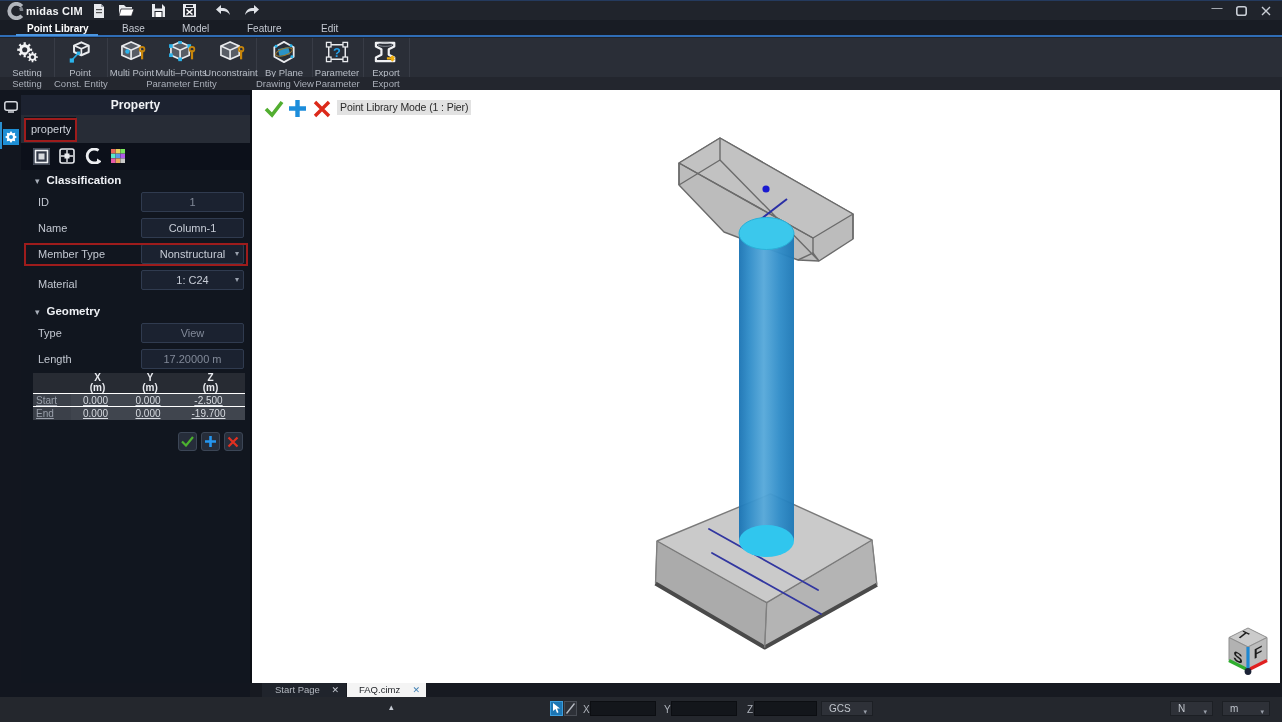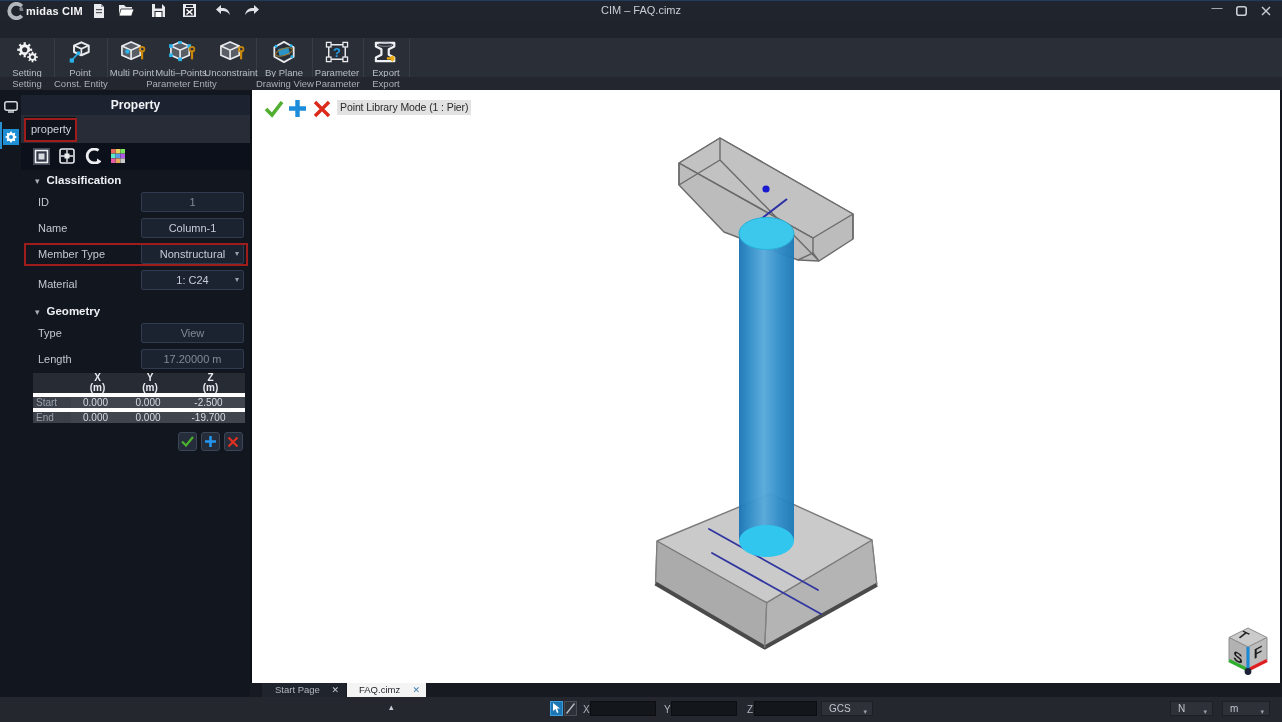--- a/index.html
+++ b/index.html
@@ -54,21 +54,21 @@
   .pfield { position:absolute; left:120px; width:103px; height:20px; background:#1b2230;
     border:1px solid #303b4f; border-radius:2px; color:#c7ccd6; font-size:11px;
     text-align:center; line-height:18px; }
   .pfield.dim { color:#828a99; }
   .pfield .dd { position:absolute; right:4px; top:0px; color:#9aa1ae; font-size:8px; }
 
   
   #ctable { position:absolute; left:12px; top:283px; width:212px; background:#272b33;
     font-size:10px; color:#ccd0d8; border-collapse:collapse; table-layout:fixed; }
   #ctable th { font-weight:bold; color:#e8eaef; background:#272b33; height:20px; line-height:10px; font-size:10px; }
-  #ctable td { background:#40454e; height:13px; border-top:4px solid #ffffff; }
+  #ctable td { background:#40454e; height:13px; border-top:1px solid #ffffff;text-decoration:underline; }
   #ctable .rl { color:#9aa0ab; text-align:left; padding-left:3px; background:#3b4049; }
   #ctable .rv { text-align:center; padding-right:4px; color:#d6dae0; }
 
   .obtn { position:absolute; top:342px; width:19px; height:19px; background:#262d3a;
     border:1px solid #3c4656; border-radius:3px; }
 
   
   #viewport { position:absolute; left:252px; top:90px; width:1028px; height:593px; background:#ffffff; }
   #vp-right-edge { position:absolute; left:1280px; top:90px; width:2px; height:593px; background:#14171d; }
   #modelabel { position:absolute; left:85px; top:10px; height:15px; background:#e2e2e2;
@@ -84,21 +84,20 @@
   .sinput { position:absolute; top:4px; height:15px; background:#13161b; border:1px solid #0c0e12; }
   .slabel { position:absolute; top:7px; color:#aeb3bb; font-size:10px; }
   .sbox { position:absolute; top:4px; height:15px; background:#2e3138; border:1px solid #1c1f24;
     color:#c0c5cc; font-size:10px; line-height:13px; }
 </style>
 </head>
 <body>
 <div id="app">
 
   <div id="titlebar">
-    <div id="title-center">CIM – FAQ.cimz</div>
     <svg class="logo" width="18" height="18" viewBox="0 0 18 18">
       <path d="M14.8 4.2 A7.2 7.2 0 1 0 14.8 13.8" fill="none" stroke="#b2b6bd" stroke-width="3.8"></path>
       <path d="M14.8 4.2 A7.2 7.2 0 0 1 16.2 9 L12.8 9 A3.5 3.5 0 0 0 12 6.5 Z" fill="#7e838b"></path>
     </svg>
     <div class="brand">midas CIM</div>
     <svg class="ticon" style="left:92px" width="13" height="14" viewBox="0 0 13 14">
       <path d="M2 0 H9 L12 3 V14 H2 Z" fill="#e8eaee"></path>
       <path d="M9 0 L12 3 H9 Z" fill="#9ba0a8"></path>
       <rect x="4" y="5" width="6" height="1.2" fill="#555"></rect>
         <rect x="4" y="8" width="6" height="1.2" fill="#555"></rect>
@@ -127,20 +126,28 @@
     </svg>
     <div class="winbtn" style="left:1205px;top:0">—</div>
     <svg class="abs" style="left:1236px;top:5px" width="11" height="10" viewBox="0 0 11 10">
       <rect x="0.8" y="0.8" width="9.4" height="8.4" rx="2" fill="none" stroke="#c9ced6" stroke-width="1.6"></rect>
     </svg>
     <svg class="abs" style="left:1261px;top:5px" width="10" height="10" viewBox="0 0 10 10">
       <path d="M1 1 L9 9 M9 1 L1 9" stroke="#c9ced6" stroke-width="1.4"></path>
     </svg>
   </div>
 
+  <div id="menubar">
+    <div class="menu-item active" style="left:27px">Point Library</div>
+    <div class="menu-item" style="left:122px">Base</div>
+    <div class="menu-item" style="left:182px">Model</div>
+    <div class="menu-item" style="left:247px">Feature</div>
+    <div class="menu-item" style="left:321px">Edit</div>
+    <div id="menu-underline"></div>
+  </div>
 
   <div id="ribbon">
     <div class="gsep" style="left:54px"></div>
     <div class="gsep" style="left:107px"></div>
     <div class="gsep" style="left:256px"></div>
     <div class="gsep" style="left:312px"></div>
     <div class="gsep" style="left:363px"></div>
     <div class="gsep" style="left:409px"></div>
 
     <div class="rbtn" style="left:2px;width:50px">

